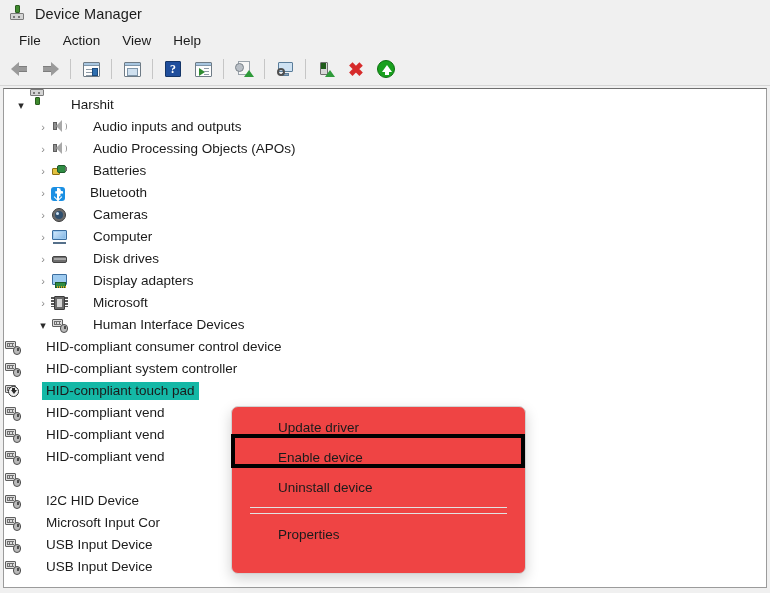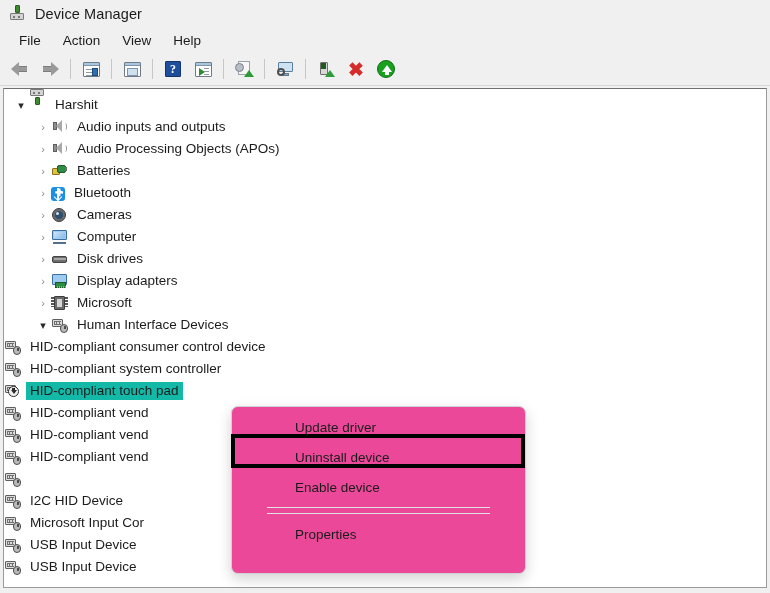--- a/index.html
+++ b/index.html
@@ -206,21 +206,21 @@
     border-top-color: #6f6f6f;
     overflow: hidden;
   }
   .tree { position: relative; padding-top: 5px; }
   .row {
     display: flex; align-items: center;
     height: 22px; position: relative;
     white-space: nowrap;
     font-size: 13.5px; color: #1b1b1b;
   }
-  .row .lbl { padding: 0 4px; line-height: 18px; }
+  .row .lbl { padding: 0 4px; line-height: 18px; margin-left: 16px; }
   .row.selected .lbl { background: #14b8a6; }
 
   .chev {
     width: 16px; height: 16px; flex: none;
     display: flex; align-items: center; justify-content: center;
     color: #8a8a8a; font-size: 11px;
   }
   .chev.open { color: #2b2b2b; }
 
   .ico { width: 17px; height: 16px; flex: none; margin-right: 5px; position: relative; }
@@ -372,25 +372,25 @@
   }
   .ic-hid .dis::before {
     content: ""; position: absolute; left: 3.4px; top: 1px;
     width: 2.6px; height: 3px; background: #2b2b2b;
   }
 
   
   .ctxmenu {
     position: absolute; left: 231px; top: 406px;
     width: 295px; height: 168px;
-    background: #ec4899;
+    background: #ef4444;
     border: 1px solid #d2d2d2;
     border-radius: 7px;
     box-shadow: 0 5px 14px rgba(0,0,0,0.18);
-    padding: 5px 17px;
+    padding: 5px 0;
     overflow: hidden;
   }
   .ctx-item {
     height: 30px; display: flex; align-items: center;
     padding-left: 46px;
     font-size: 13.5px; color: #1b1b1b;
     white-space: nowrap;
   }
   .ctx-sep {
     height: 1px; background: #e2e2e2;
@@ -700,22 +700,22 @@
             <span class="ms"></span>
           </span>
         <span class="lbl">USB Input Device</span>
       </div>
 
     </div>
   </div>
 
   <div class="ctxmenu">
     <div class="ctx-item">Update driver</div>
+    <div class="ctx-item">Enable device</div>
     <div class="ctx-item">Uninstall device</div>
-    <div class="ctx-item">Enable device</div>
     <div class="ctx-sep"></div>
     <div class="ctx-sep"></div>
     <div class="ctx-item">Properties</div>
   </div>
 
   <div class="annot-box"></div>
 
 </div>
 
 </body></html>

